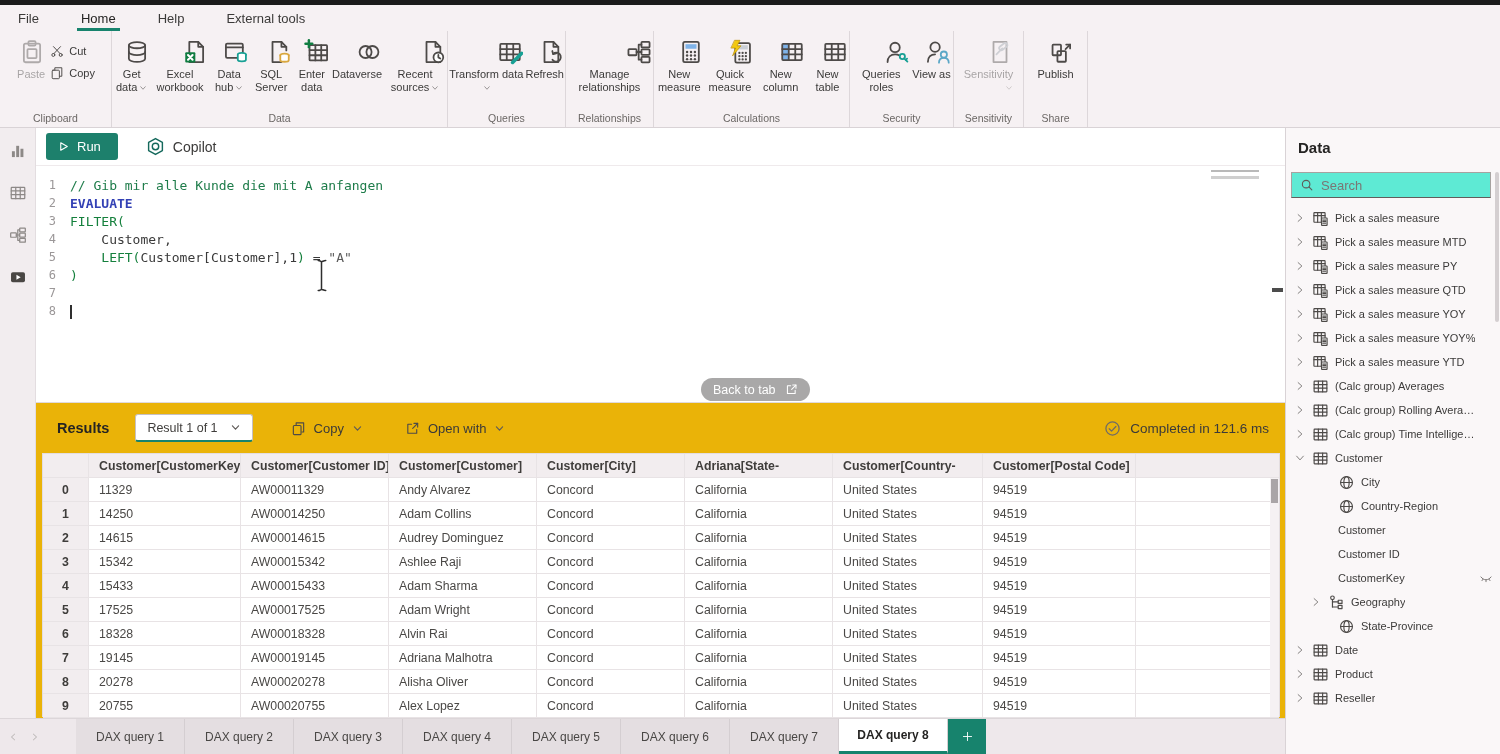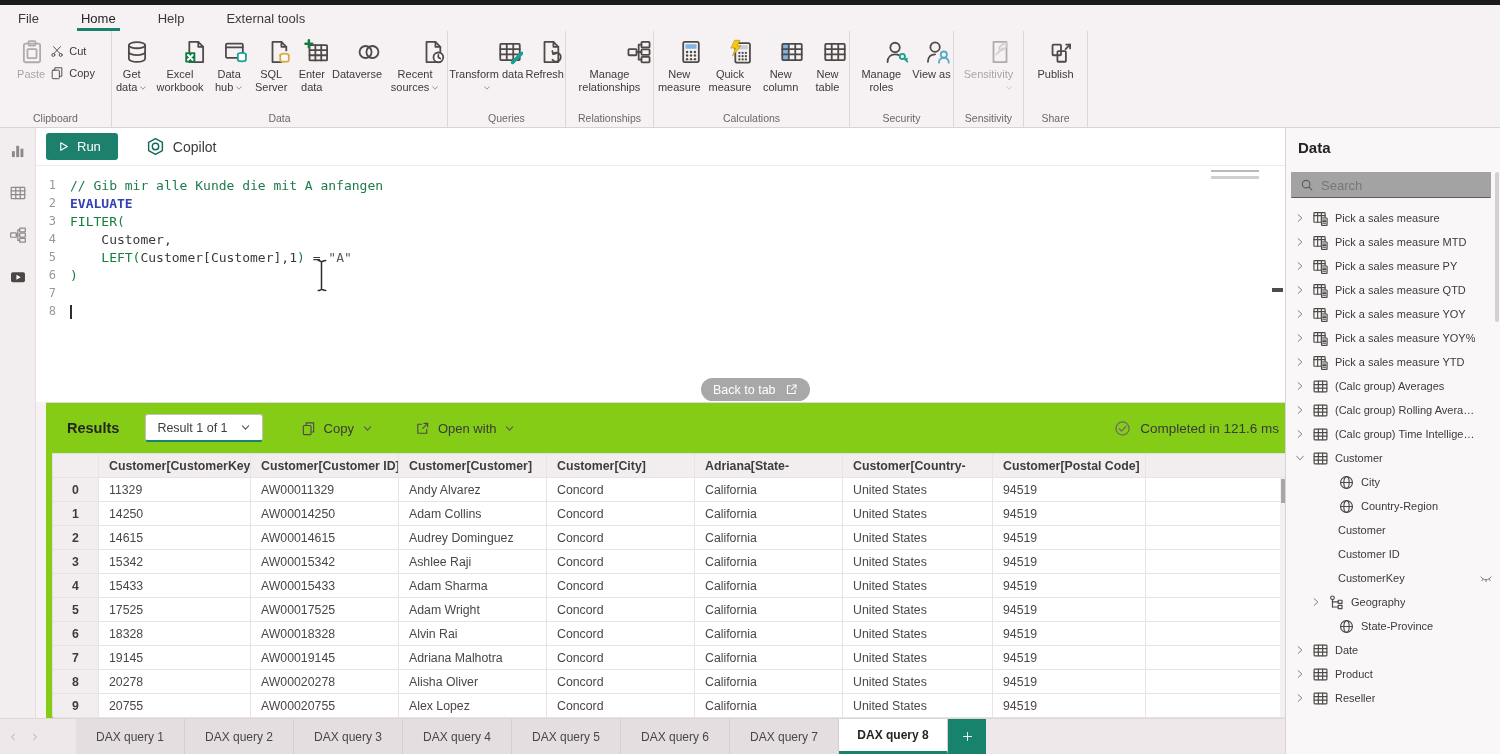--- a/index.html
+++ b/index.html
@@ -58,21 +58,21 @@
     background:linear-gradient(#b9b9b9 20%, transparent 20% 50%, #cfcfcf 50% 72%, transparent 72%); }
   .editor-scrollbar { position:absolute; right:0; top:0; width:14px; height:235px; }
   .ruler-mark { position:absolute; right:2px; top:122px; width:11px; height:4px; background:#4c4c4c; }
   .ibeam-cursor { position:absolute; left:314px; top:258px; width:15px; height:35px; color:#2e2e2e; }
 
   
   .back-pill { position:absolute; left:701px; top:378px; height:23px; display:flex; align-items:center; gap:9px; background:#a9a8a8; color:#fff; font-size:12.5px; padding:0 12px; border-radius:12px; }
   .back-pill .icn { width:13px; height:13px; }
 
   
-  .results-panel { position:absolute; left:36px; top:402px; width:1249px; height:316px; background:#84cc16; border-top:1px solid #e0dadd;margin-left:10px; }
+  .results-panel { position:absolute; left:36px; top:402px; width:1249px; height:316px; background:#eab308; border-top:1px solid #e0dadd; }
   .results-toolbar { height:50px; display:flex; align-items:center; padding-left:21px; }
   .results-title { font-size:14.5px; font-weight:bold; color:#252423; }
   .result-select { margin-left:26px; display:flex; align-items:center; gap:12px; border:1px solid #c6c0c3; border-bottom:2px solid #17836d; border-radius:3px; height:28px; padding:0 11px; font-size:12.5px; color:#3f3d3b; background:#fff; }
   .dd-chev { width:11px; height:11px; color:#5f5b58; }
   .tool-dd { display:flex; align-items:center; gap:8px; font-size:13px; color:#3b3a39; }
   .tool-dd .t-ic { width:15px; height:15px; color:#4d4a48; }
   .tool-copy { margin-left:38px; }
   .tool-open { margin-left:42px; }
   .results-status { margin-left:auto; display:flex; align-items:center; gap:9px; font-size:13.5px; color:#3b3a39; padding-right:16px; }
   .results-status .icn { width:17px; height:17px; color:#6f6b68; }
@@ -91,21 +91,21 @@
   .qtab-arrows { width:76px; display:flex; align-items:center; padding-left:8px; gap:12px; color:#9b9795; }
   .qtab-arrows .icn { width:10px; height:10px; }
   .qtab { width:109px; display:flex; align-items:center; justify-content:center; font-size:12px; color:#494745; background:#e4dee1; border-right:1px solid #d4ced1; }
   .qtab.active { background:#fff; color:#252423; font-weight:bold; border-bottom:3px solid #17836d; }
   .qtab-add { width:38px; background:#17836d; color:#fff; display:flex; align-items:center; justify-content:center; }
   .qtab-add .icn { width:13px; height:13px; }
 
   
   .data-pane { position:absolute; left:1285px; top:128px; width:215px; height:626px; background:#faf7f8; border-left:1px solid #d9d3d6; overflow:hidden; }
   .dp-title { font-size:15px; font-weight:bold; color:#252423; padding:11px 0 0 12px; }
-  .dp-search { position:absolute; left:5px; right:9px; top:44px; height:26px; border:1px solid #a6a2a0; border-bottom-color:#605e5c; background:#a3a3a3; display:flex; align-items:center; padding:0 8px; gap:7px; }
+  .dp-search { position:absolute; left:5px; right:9px; top:44px; height:26px; border:1px solid #a6a2a0; border-bottom-color:#605e5c; background:#5eead4; display:flex; align-items:center; padding:0 8px; gap:7px; }
   .dp-search .icn { width:14px; height:14px; color:#5f5b58; flex:none; }
   .dp-search input { border:none; outline:none; flex:1; font:13px "Liberation Sans",sans-serif; color:#3b3a39; background:transparent; min-width:0; }
   .dp-search input::placeholder { color:#7a7674; }
   .tree { position:absolute; top:78px; left:0; right:0; bottom:0; }
   .titem { height:24px; display:flex; align-items:center; gap:6px; font-size:11px; color:#3b3a39; position:relative; padding-right:20px; }
   .titem .chev { width:12px; height:12px; color:#6a6765; flex:none; }
   .titem .tico { width:17px; height:17px; color:#4d4a48; flex:none; }
   .titem .tlabel { overflow:hidden; white-space:nowrap; text-overflow:ellipsis; }
   .titem .trailing { position:absolute; right:7px; top:5px; width:14px; height:14px; color:#7a7674; }
   .dp-scrollbar { position:absolute; right:1px; top:44px; width:4px; height:150px; background:#d4cfd1; border-radius:2px; }
@@ -344,21 +344,21 @@
         <div class="rbtn">
           <span class="big-ic"><svg class="icn " viewBox="0 0 16 16" fill="none" stroke="currentColor" stroke-width="1.1" stroke-linecap="round" stroke-linejoin="round">
               <circle cx="6.8" cy="5.2" r="2.9"></circle>
               <path d="M2.2 14.2 c0-3.1 2-4.8 4.6-4.8 1.1 0 2 .3 2.8.8"></path>
               <g stroke="#18a094">
                 <circle cx="11.3" cy="10.8" r="1.6"></circle>
                 <line x1="12.4" y1="11.9" x2="14.4" y2="13.9"></line>
                 <line x1="13.4" y1="12.9" x2="14.2" y2="12.1"></line>
               </g>
             </svg></span>
-          <span class="rlabel">Manage roles</span>
+          <span class="rlabel">Queries roles</span>
         </div>
         <div class="rbtn">
           <span class="big-ic"><svg class="icn " viewBox="0 0 16 16" fill="none" stroke="currentColor" stroke-width="1.1" stroke-linecap="round" stroke-linejoin="round">
               <circle cx="6.2" cy="5" r="2.9"></circle>
               <path d="M1.8 14 c0-3 1.9-4.6 4.4-4.6"></path>
               <g stroke="#5ba7c7">
                 <circle cx="11.6" cy="9.6" r="1.9"></circle>
                 <path d="M8.6 14.6 c0-1.9 1.3-3 3-3 s3 1.1 3 3"></path>
               </g>
             </svg></span>

